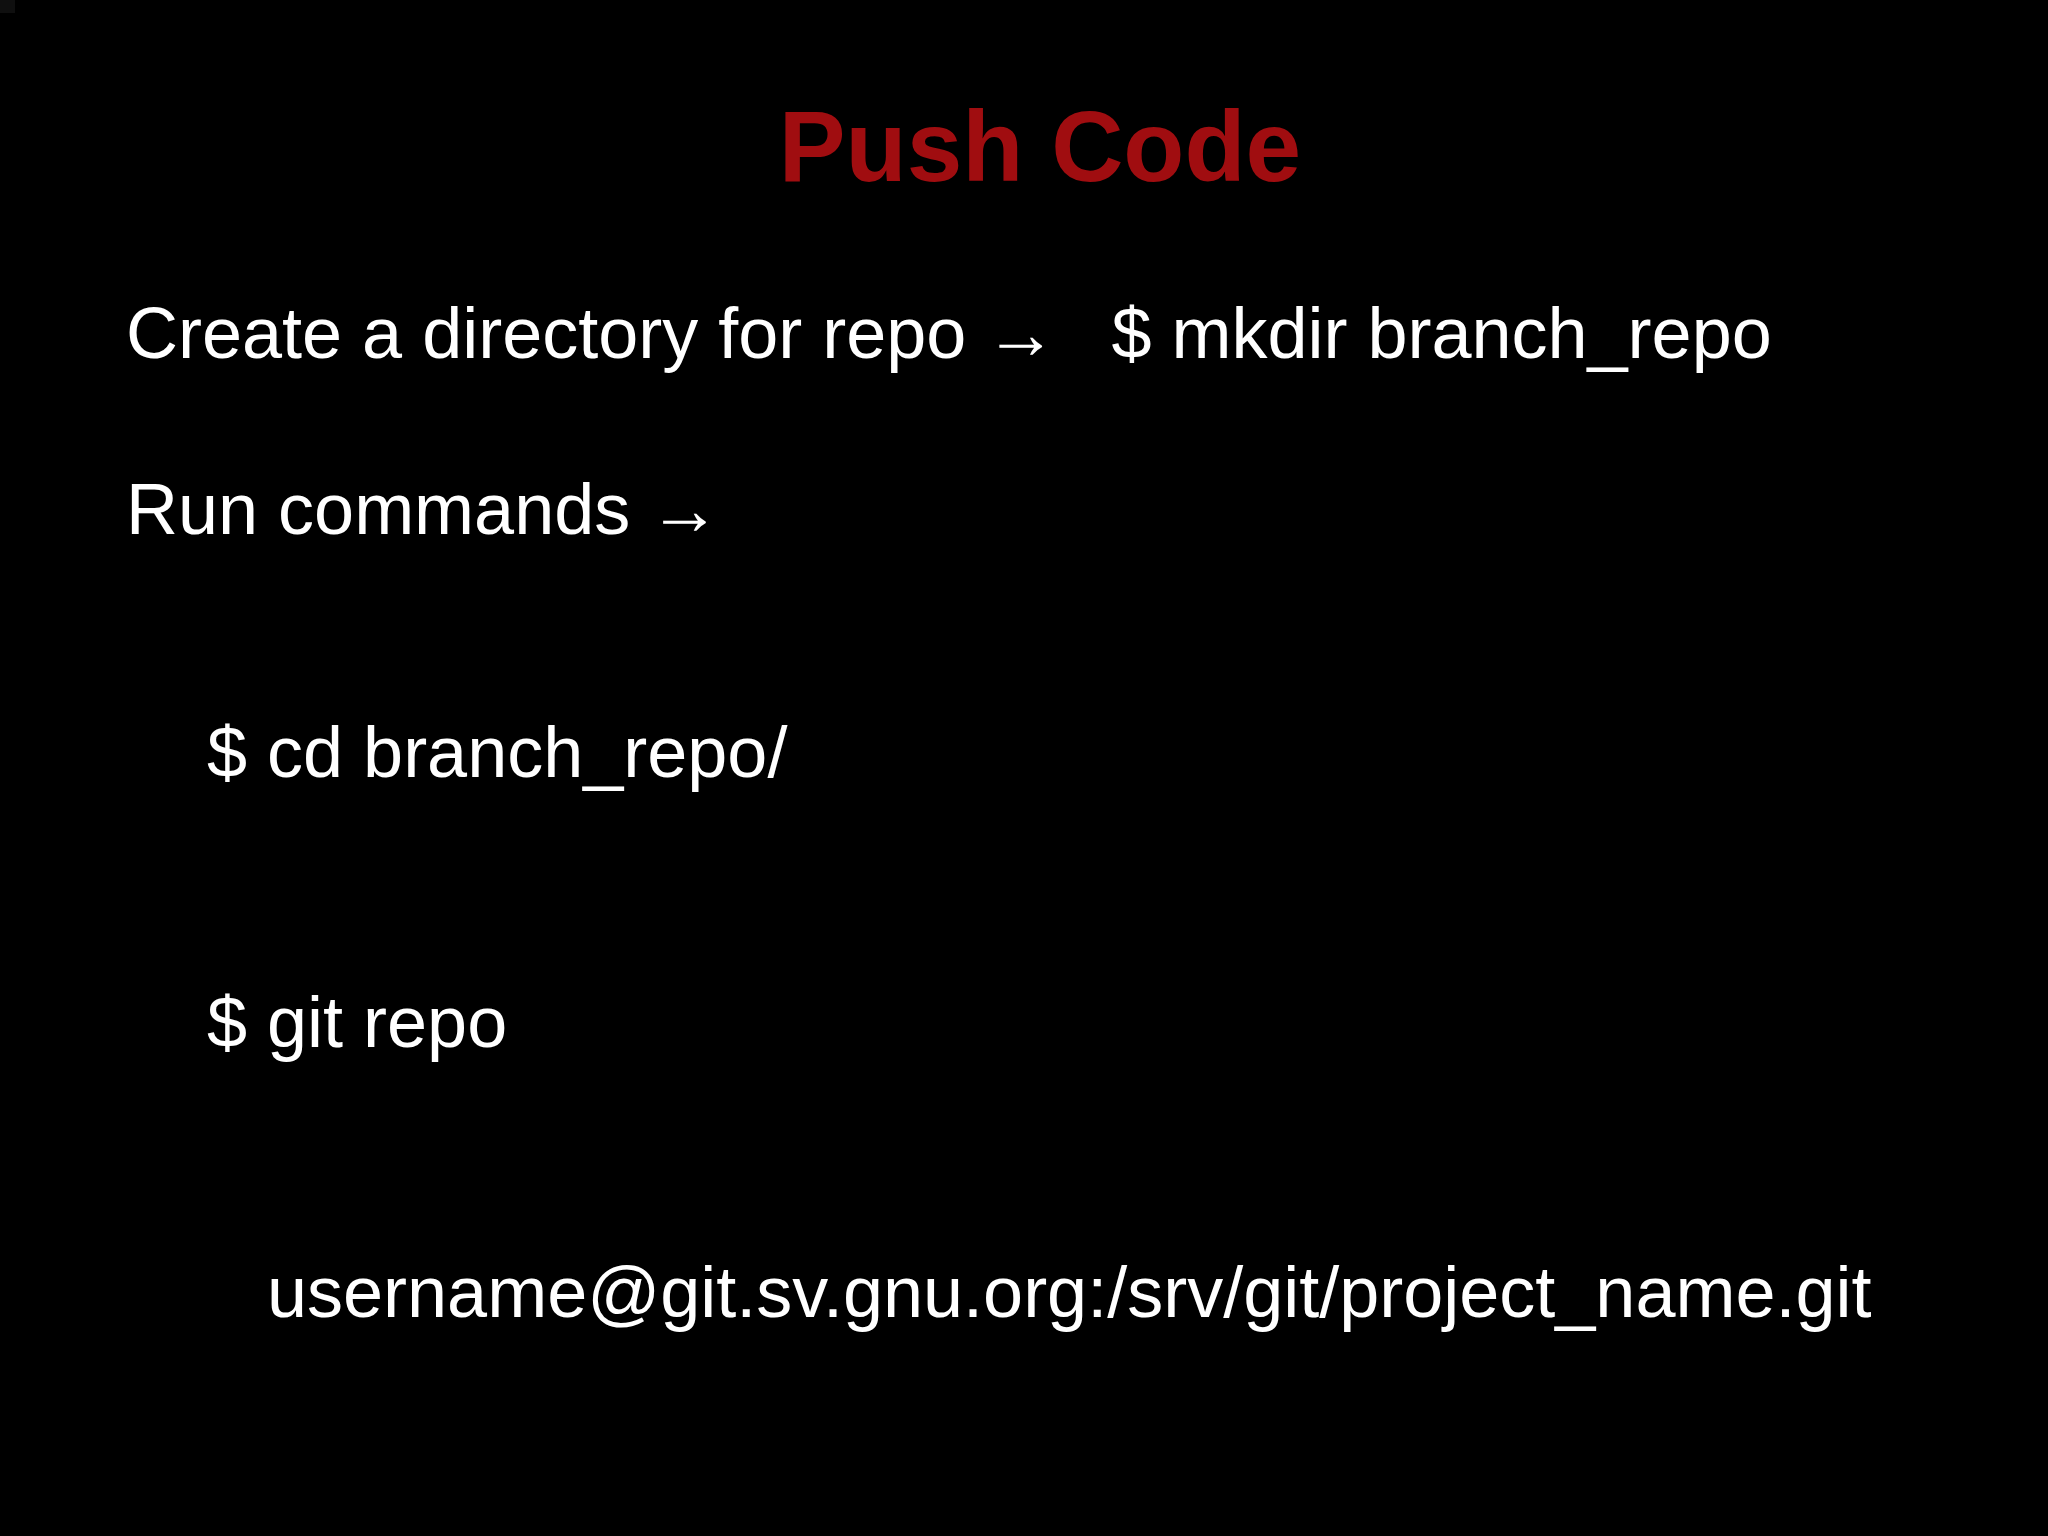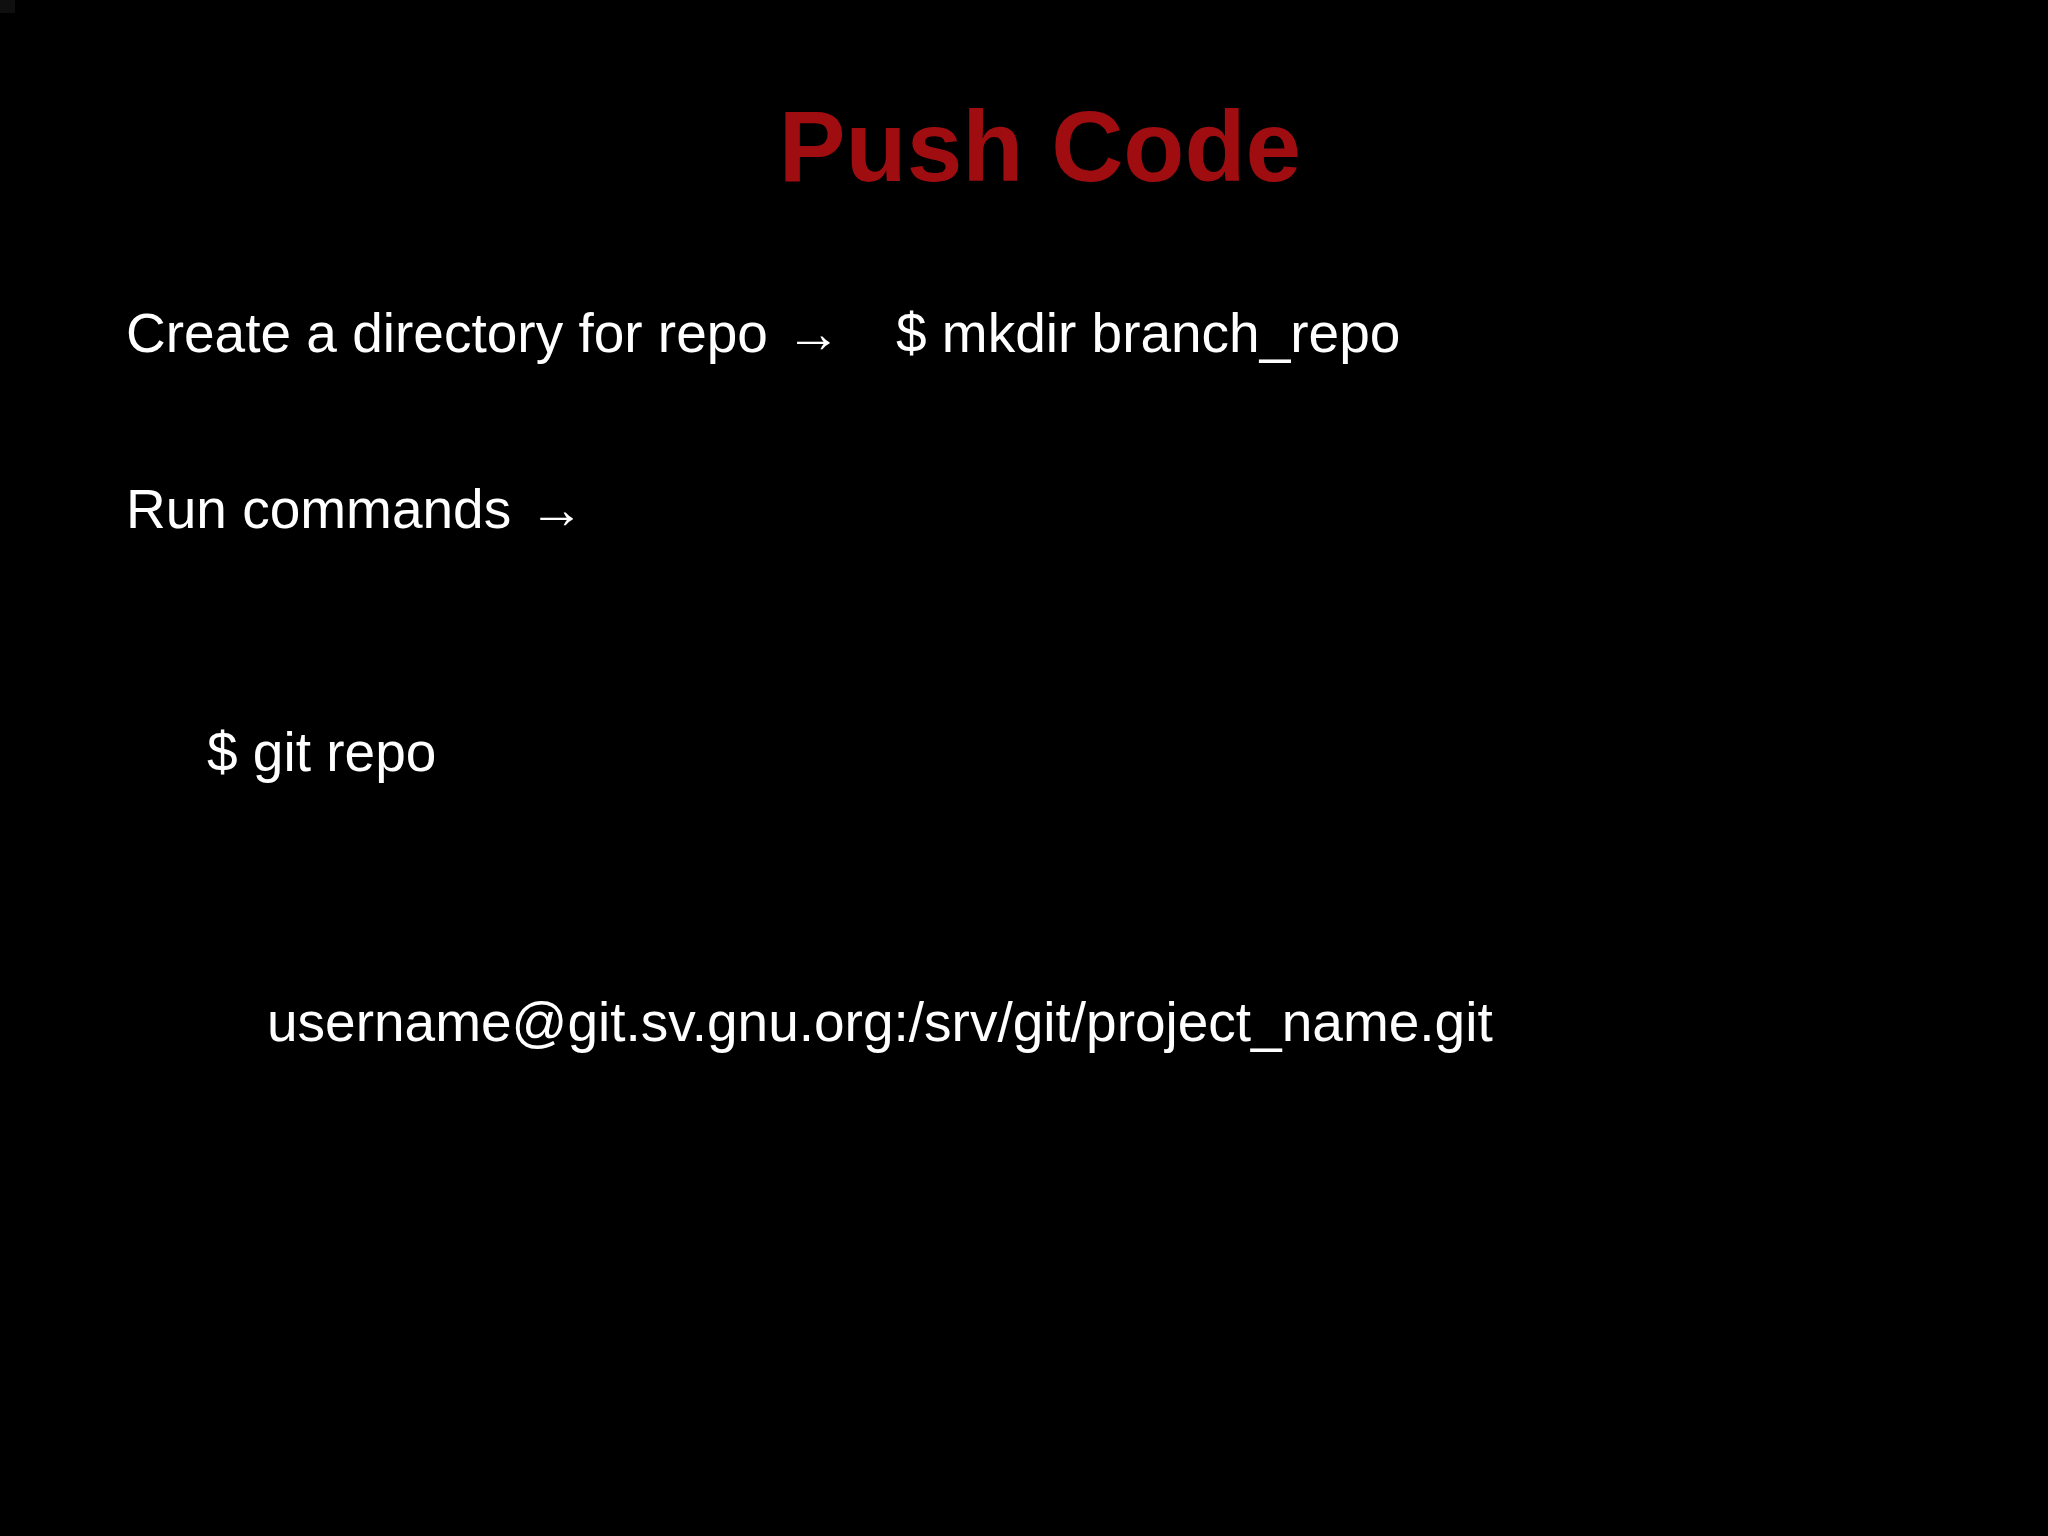--- a/index.html
+++ b/index.html
@@ -32,21 +32,21 @@
     text-align: center;
     font-size: 100px;
     font-weight: bold;
     line-height: 1;
     color: var(--c-title, #a00d10);
     letter-spacing: 0;
     padding-left: 16px;
   }
   .bodytext {
     color: var(--c-text, #ffffff);
-    font-size: 55px;
+    font-size: 72px;
     line-height: 90px;
     white-space: pre;
   }
   .intro-line {
     position: absolute;
     left: 126px;
     top: 288px;
   }
   .intro-command {
     display: inline-block;
@@ -80,20 +80,21 @@
 
   <div class="corner-mark"></div>
 
   <h1 class="title">Push Code</h1>
 
   <div class="bodytext intro-line"><span>Create a directory for repo</span><span class="arrow">→</span><span class="intro-command">$ mkdir branch_repo</span></div>
 
   <div class="bodytext run-line"><span>Run commands</span><span class="arrow">→</span></div>
 
   <div class="bodytext command-list">
+    <div class="cmd">$ cd branch_repo/</div>
     <div class="cmd">$ git repo</div>
     <div class="cmd cont">username@git.sv.gnu.org:/srv/git/project_name.git</div>
     
     
     
     
   </div>
 
 </div>
 

